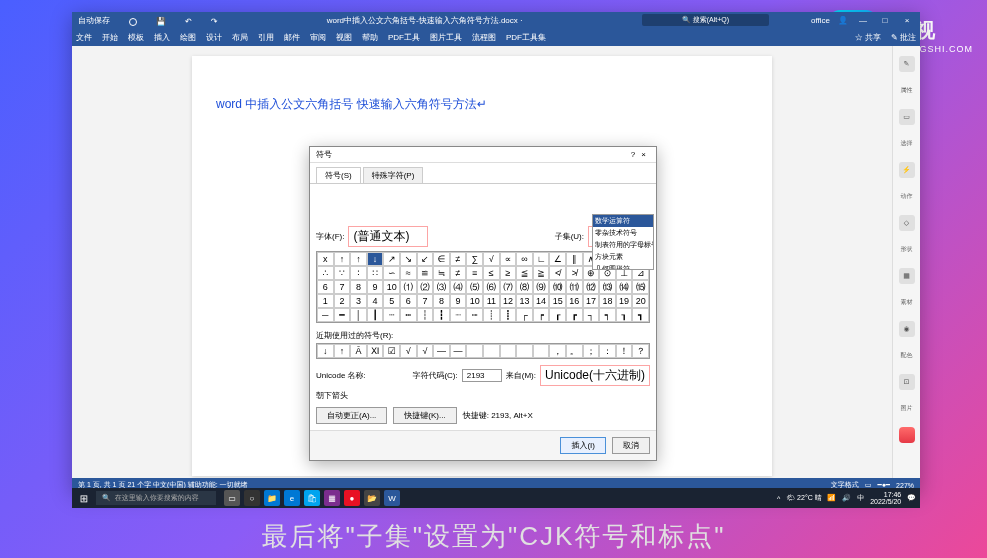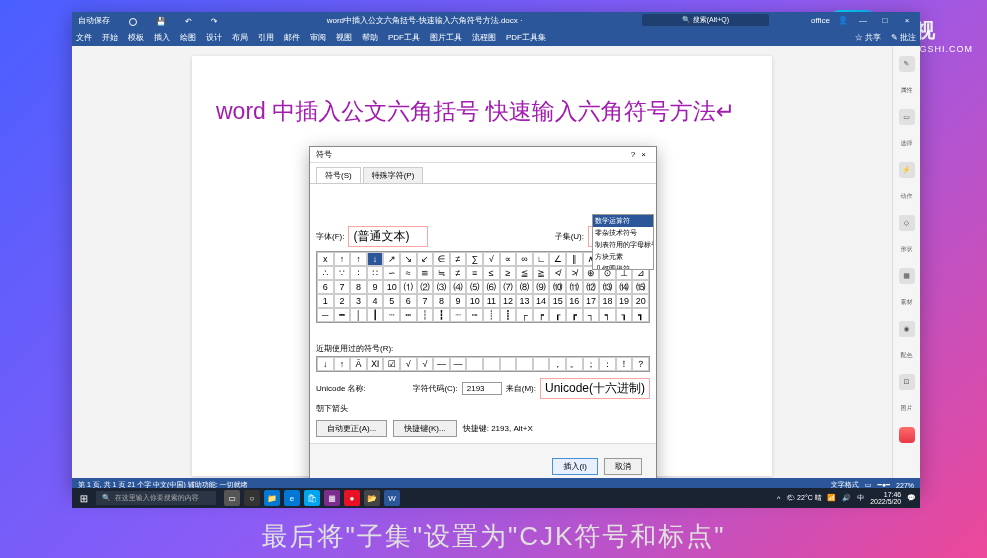--- a/index.html
+++ b/index.html
@@ -13,21 +13,21 @@
   .titlebar-center { flex: 1; text-align: center; }
   .titlebar-search { background: #1e3f6f; padding: 1px 40px; font-size: 7px; border-radius: 2px; margin: 0 10px; }
   .titlebar-right { display: flex; gap: 8px; align-items: center; margin-left: 32px; }
   .win-btn { width: 14px; text-align: center; }
   
   .menubar { height: 18px; background: #2b579a; display: flex; align-items: center; padding: 0 4px; gap: 10px; color: #fff; font-size: 8px; }
   .menubar .menu-item { cursor: pointer; }
   
   .document-area { flex: 1; background: #f3f3f3; position: relative; overflow: hidden; }
   .page { position: absolute; top: 10px; left: 120px; width: 580px; height: 420px; background: #fff; box-shadow: 0 1px 4px rgba(0,0,0,0.15); padding: 40px 24px; }
-  .page-heading { font-size: 23px; color: #a21caf; }
+  .page-heading { font-size: 12px; color: #1d4ed8; }
   
   .right-sidebar { position: absolute; right: 0; top: 0; width: 28px; height: 100%; background: #f5f5f5; border-left: 1px solid #ddd; display: flex; flex-direction: column; align-items: center; gap: 14px; padding-top: 10px; }
   .right-sidebar .side-icon { width: 16px; height: 16px; background: #e0e0e0; border-radius: 3px; font-size: 7px; display:flex; align-items:center; justify-content:center; color:#555; }
   .side-label { font-size: 6px; color: #666; }
   .red-icon { width: 16px; height: 16px; background: linear-gradient(#ff6b6b,#e63946); border-radius: 4px; }
   
   .statusbar { height: 14px; background: #2b579a; display: flex; align-items: center; font-size: 7px; color: #fff; padding: 0 6px; justify-content: space-between; }
   
   
   .dialog { position: absolute; top: 100px; left: 237px; width: 348px; background: #fff; border: 1px solid #888; box-shadow: 0 4px 16px rgba(0,0,0,0.3); font-size: 8px; }
@@ -43,21 +43,21 @@
   .symbol-grid { border: 1px solid #999; display: grid; grid-template-columns: repeat(20, 1fr); }
   .symbol-cell { border: 0.5px solid #ccc; height: 14px; display: flex; align-items: center; justify-content: center; font-size: 9px; cursor: pointer; }
   .symbol-cell.selected { background: #2b579a; color: #fff; }
   .subset-list { position: absolute; right: 2px; top: 30px; width: 62px; border: 1px solid #999; background: #fff; font-size: 7px; max-height: 56px; overflow: hidden; }
   .subset-item { padding: 1px 2px; white-space: nowrap; }
   .subset-item.sel { background: #2b579a; color: #fff; }
   .recent-row { display: grid; grid-template-columns: repeat(20, 1fr); border: 1px solid #999; margin-top: 2px; }
   .dlg-bottom { display: flex; align-items: center; margin-top: 6px; gap: 6px; }
   .dlg-btn { border: 1px solid #999; padding: 2px 10px; font-size: 8px; background: #f0f0f0; cursor: pointer; }
   .dlg-input { border: 1px solid #999; padding: 1px 4px; font-size: 8px; width: 40px; }
-  .dlg-footer { display: flex; justify-content: flex-end; gap: 6px; padding: 14px; border-top: 1px solid #ddd; background: #f5f5f5; }
+  .dlg-footer { display: flex; justify-content: flex-end; gap: 6px; padding: 6px; border-top: 1px solid #ddd; background: #f5f5f5; }
   .dlg-footer .dlg-btn.primary { background: #e8f0fe; border-color: #4a90d9; }
   
   
   .brand-logo { position: absolute; top: 10px; right: 14px; display: flex; align-items: center; gap: 6px; }
   .logo-shape { width: 50px; height: 50px; background: linear-gradient(135deg,#00e5ff,#2979ff); border-radius: 12px; position: relative; }
   .logo-shape::after { content:''; position:absolute; left:14px; top:12px; border-left:20px solid #fff; border-top:13px solid transparent; border-bottom:13px solid transparent; }
   .logo-text { color: #fff; }
   .logo-text .big { font-size: 20px; font-weight: bold; letter-spacing: 2px; }
   .logo-text .small { font-size: 9px; letter-spacing: 1px; }
   
@@ -270,21 +270,21 @@
             <div class="symbol-cell">┌</div>
             <div class="symbol-cell">┍</div>
             <div class="symbol-cell">┎</div>
             <div class="symbol-cell">┏</div>
             <div class="symbol-cell">┐</div>
             <div class="symbol-cell">┑</div>
             <div class="symbol-cell">┒</div>
             <div class="symbol-cell">┓</div>
           </div>
 
-        <div style="margin-top:20px">近期使用过的符号(R):</div>
+        <div style="margin-top:7px">近期使用过的符号(R):</div>
         <div class="recent-row" id="recentrow">
             <div class="symbol-cell">↓</div>
             <div class="symbol-cell">↑</div>
             <div class="symbol-cell">Ā</div>
             <div class="symbol-cell">Ⅺ</div>
             <div class="symbol-cell">☑</div>
             <div class="symbol-cell">√</div>
             <div class="symbol-cell">√</div>
             <div class="symbol-cell">—</div>
             <div class="symbol-cell">—</div>

